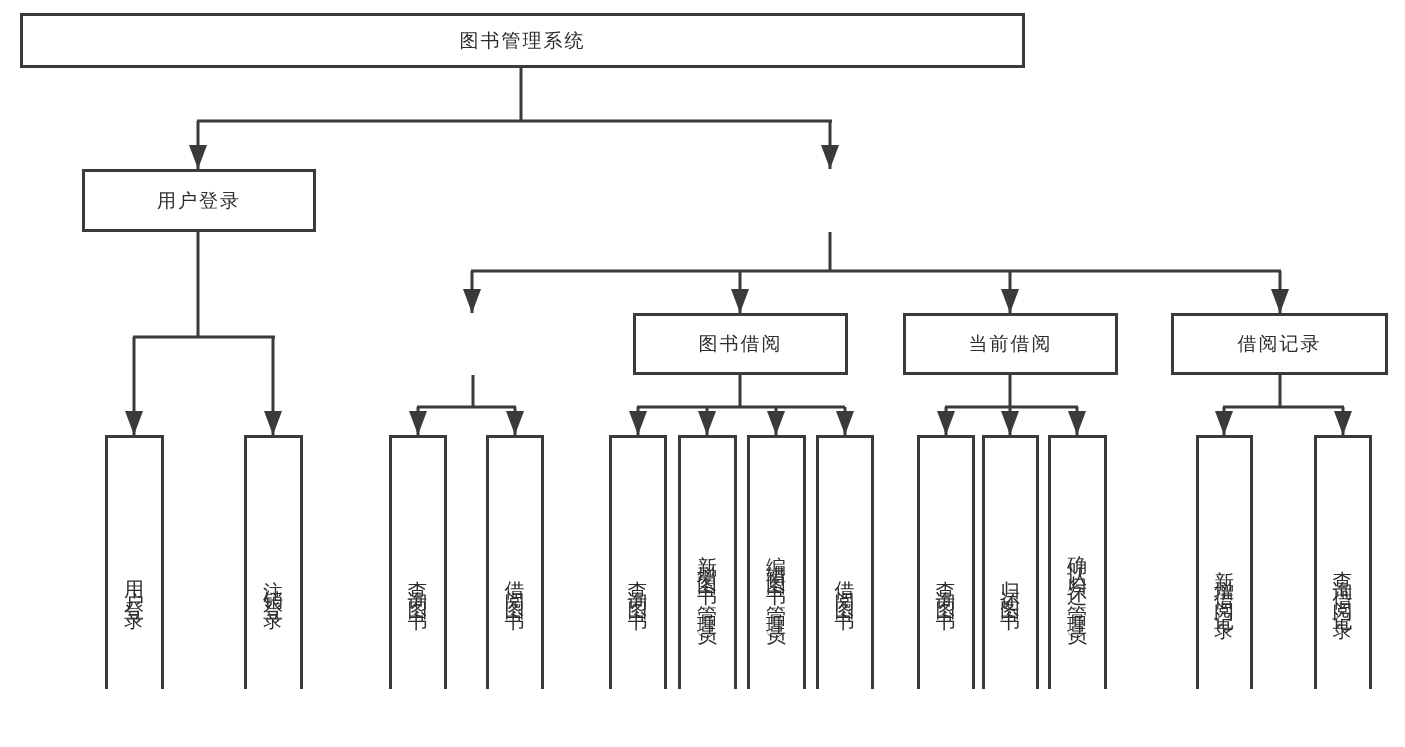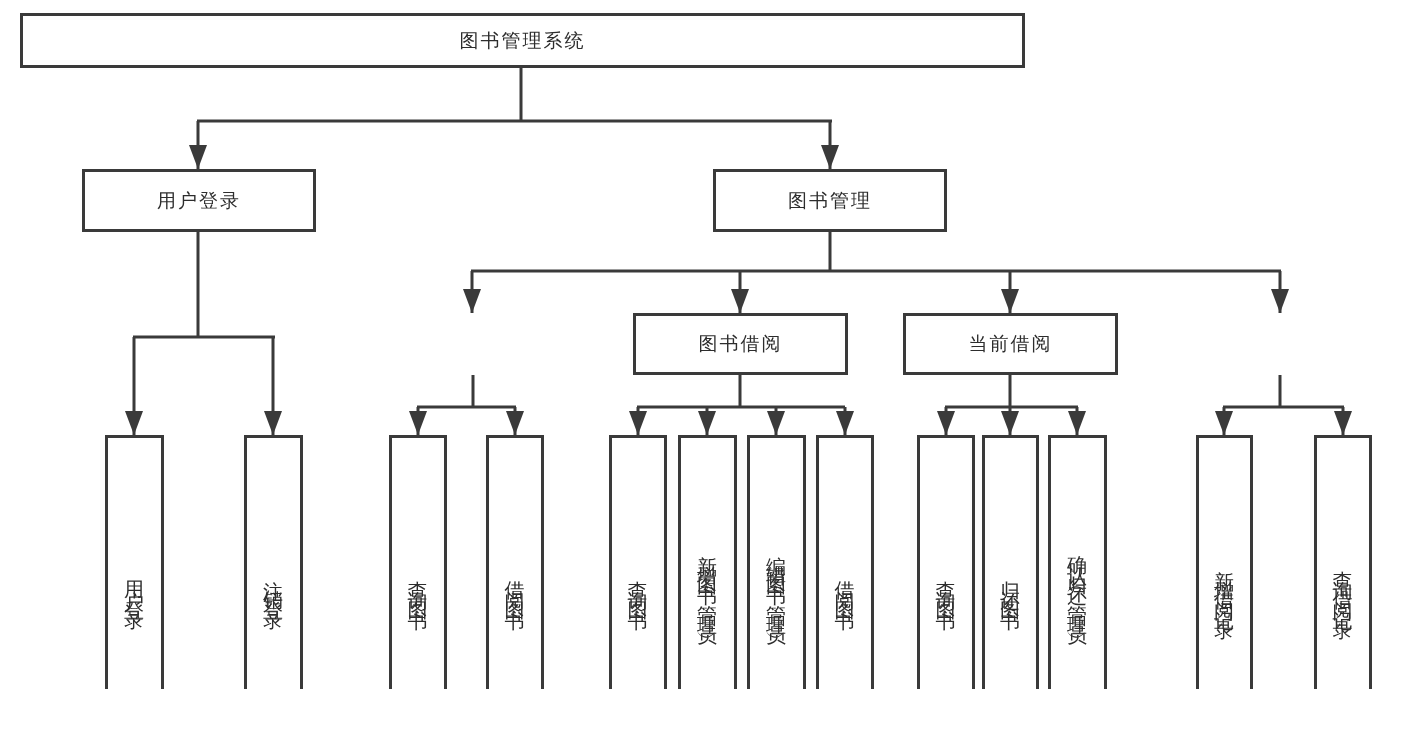--- a/index.html
+++ b/index.html
@@ -91,29 +91,29 @@
   <div class="arrow" style="left:1224px;top:411px"></div>
   <div class="arrow" style="left:1343px;top:411px"></div>
 
   <div class="box" style="left:20px;top:13px;width:1005px;height:55px">
     <span class="hlabel">图书管理系统</span>
   </div>
 
   <div class="box" style="left:82px;top:169px;width:234px;height:63px">
     <span class="hlabel">用户登录</span>
   </div>
-  <div class="box" style="left:713px;top:169px;width:234px;height:63px">
-    <span class="hlabel">图书管理</span>
-  </div>
 
   <div class="box" style="left:633px;top:313px;width:215px;height:62px">
     <span class="hlabel">图书借阅</span>
   </div>
   <div class="box" style="left:903px;top:313px;width:215px;height:62px">
     <span class="hlabel">当前借阅</span>
+  </div>
+  <div class="box" style="left:1171px;top:313px;width:217px;height:62px">
+    <span class="hlabel">借阅记录</span>
   </div>
 
   <div class="box" style="left:105px;top:435px;width:59px;height:299px">
     <span class="vlabel">用户登录</span>
   </div>
   <div class="box" style="left:244px;top:435px;width:59px;height:299px">
     <span class="vlabel">注销登录</span>
   </div>
 
   <div class="box" style="left:389px;top:435px;width:58px;height:299px">

